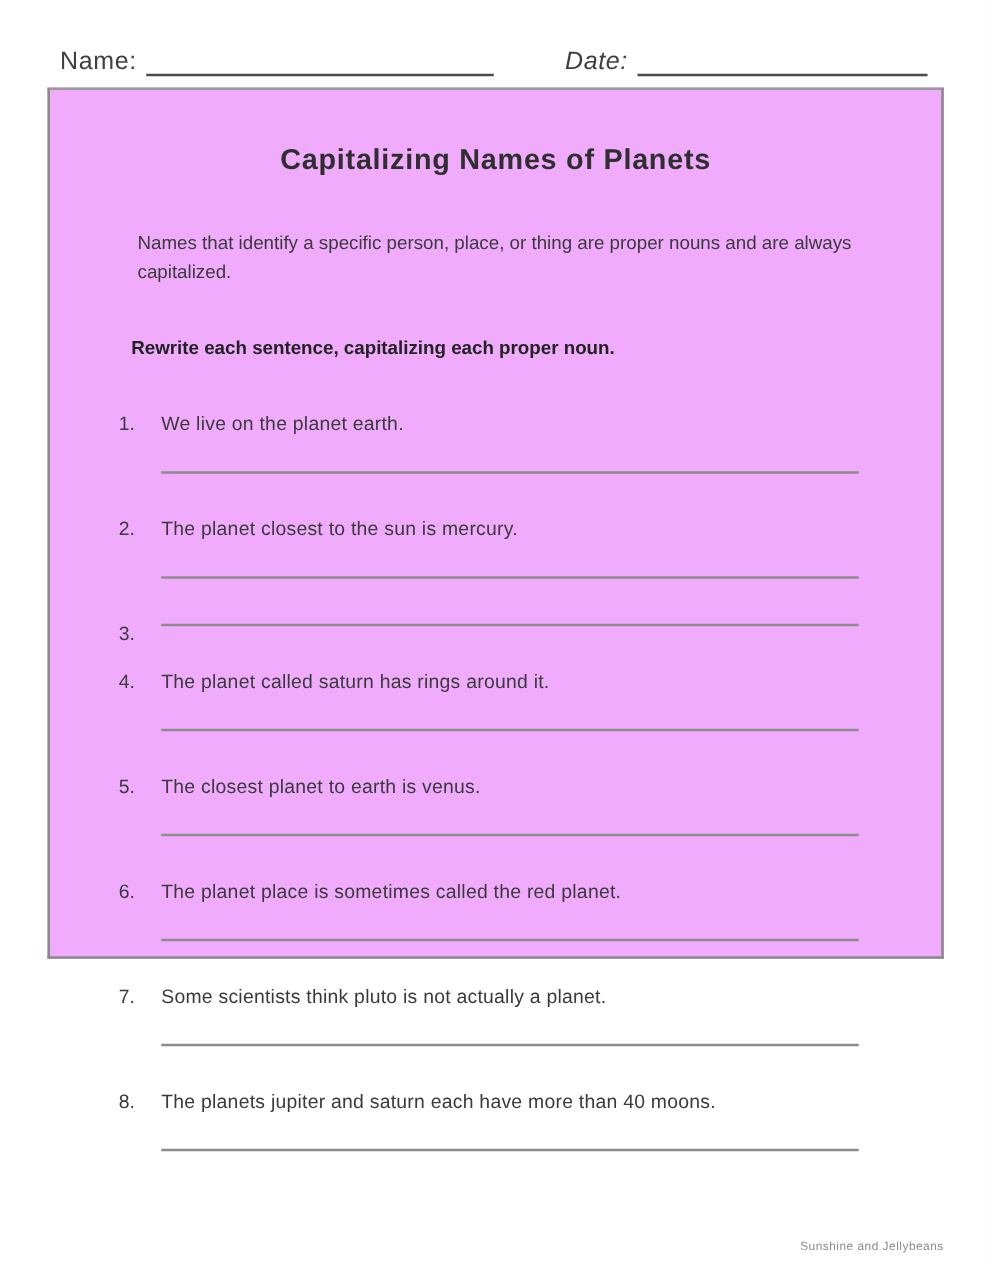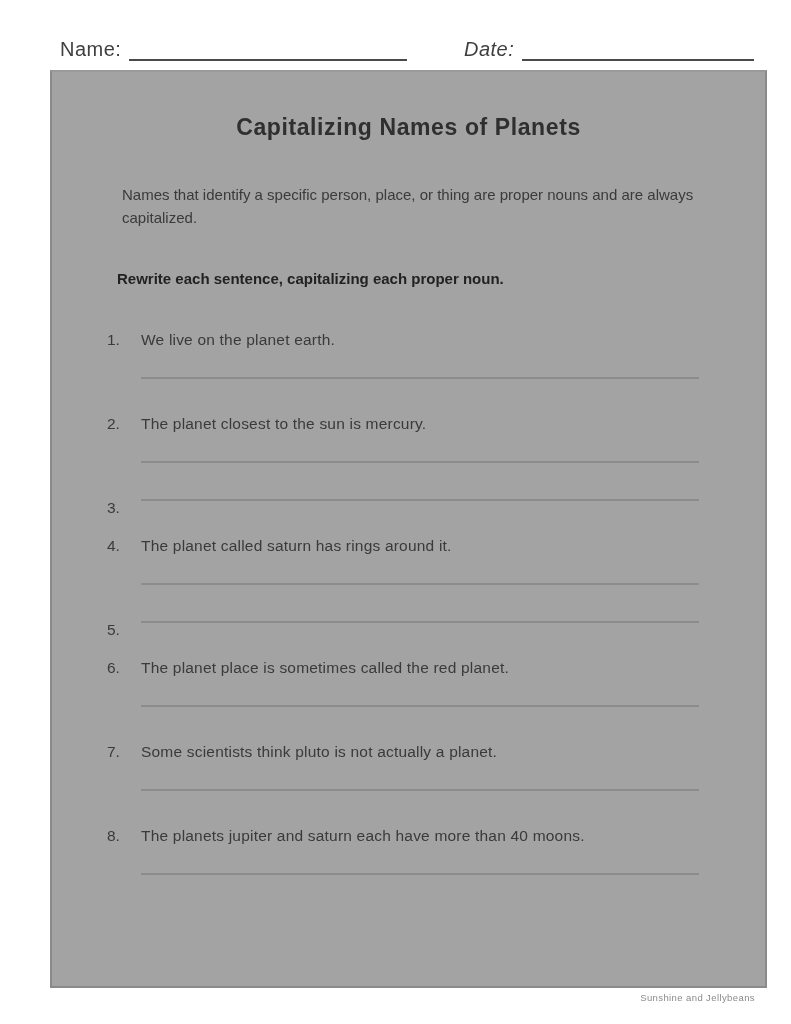--- a/index.html
+++ b/index.html
@@ -8,21 +8,20 @@
     width: 791px;
     height: 1024px;
     font-family: "Liberation Sans", sans-serif;
     color: #3a3a3a;
     position: relative;
     overflow: hidden;
   }
   .page {
     position: absolute;
     inset: 0;
-    margin-left: 12px;
   }
   
   .top-header {
     position: absolute;
     top: 38px;
     left: 48px;
     right: 47px;
     display: flex;
     align-items: flex-end;
     font-size: 20px;
@@ -39,24 +38,24 @@
   }
   .name-blank { width: 278px; }
   .date-blank { width: 232px; }
 
   
   .sheet-box {
     position: absolute;
     top: 70px;
     left: 38px;
     width: 717px;
-    height: 918px;
+    height: 697px;
     border: 2px solid #8a8a8a;
     border-top-color: #9a9a9a;
-    background: #a3a3a3;
+    background: #f0abfc;
   }
   .sheet-title {
     margin-top: 42px;
     text-align: center;
     font-size: 23px;
     letter-spacing: 0.6px;
     color: #2f2f2f;
     font-weight: 600;
   }
   .intro-text {
@@ -149,20 +148,21 @@
     </div>
 
     <div class="item">
       <span class="item-number">4.</span>
       <div class="item-sentence">The planet called saturn has rings around it.</div>
       <div class="answer-line"></div>
     </div>
 
     <div class="item">
       <span class="item-number">5.</span>
+      <div class="item-sentence">The closest planet to earth is venus.</div>
       <div class="answer-line"></div>
     </div>
 
     <div class="item">
       <span class="item-number">6.</span>
       <div class="item-sentence">The planet place is sometimes called the red planet.</div>
       <div class="answer-line"></div>
     </div>
 
     <div class="item">

